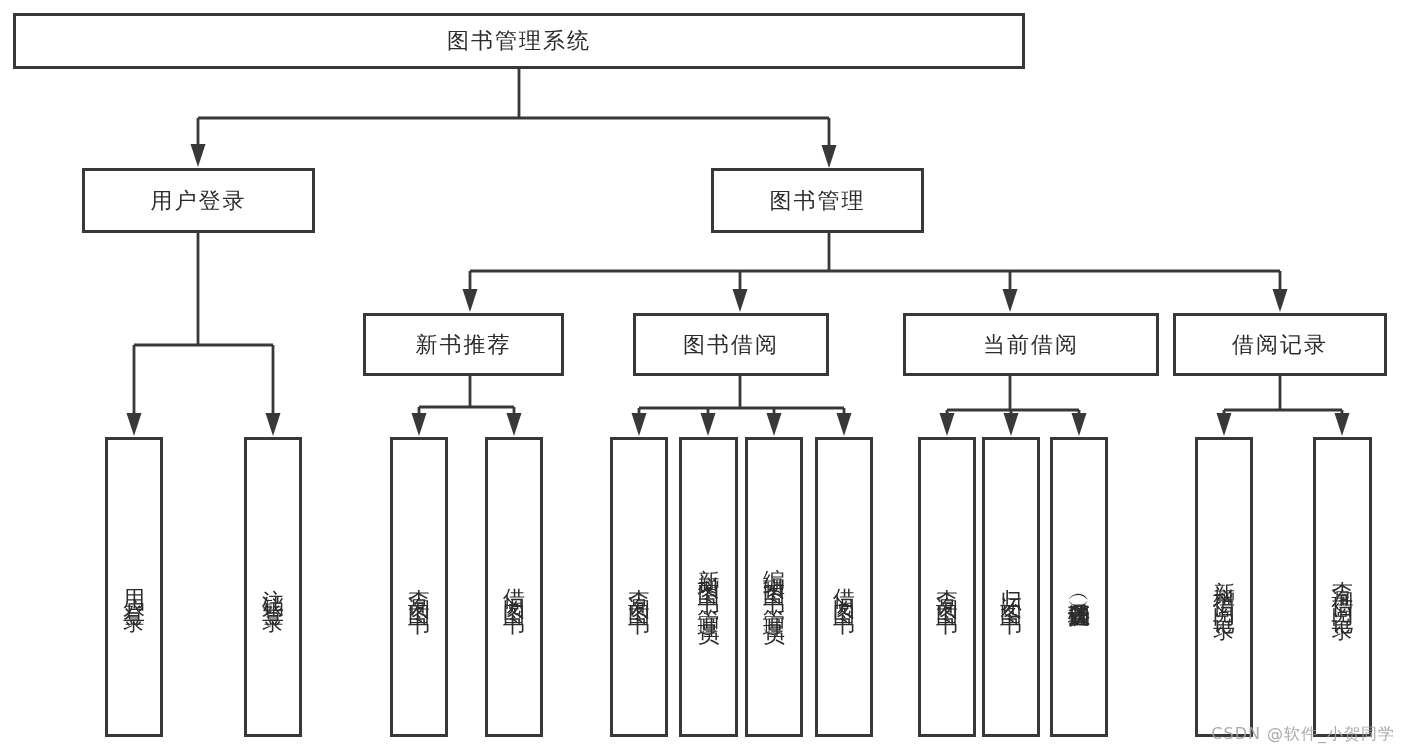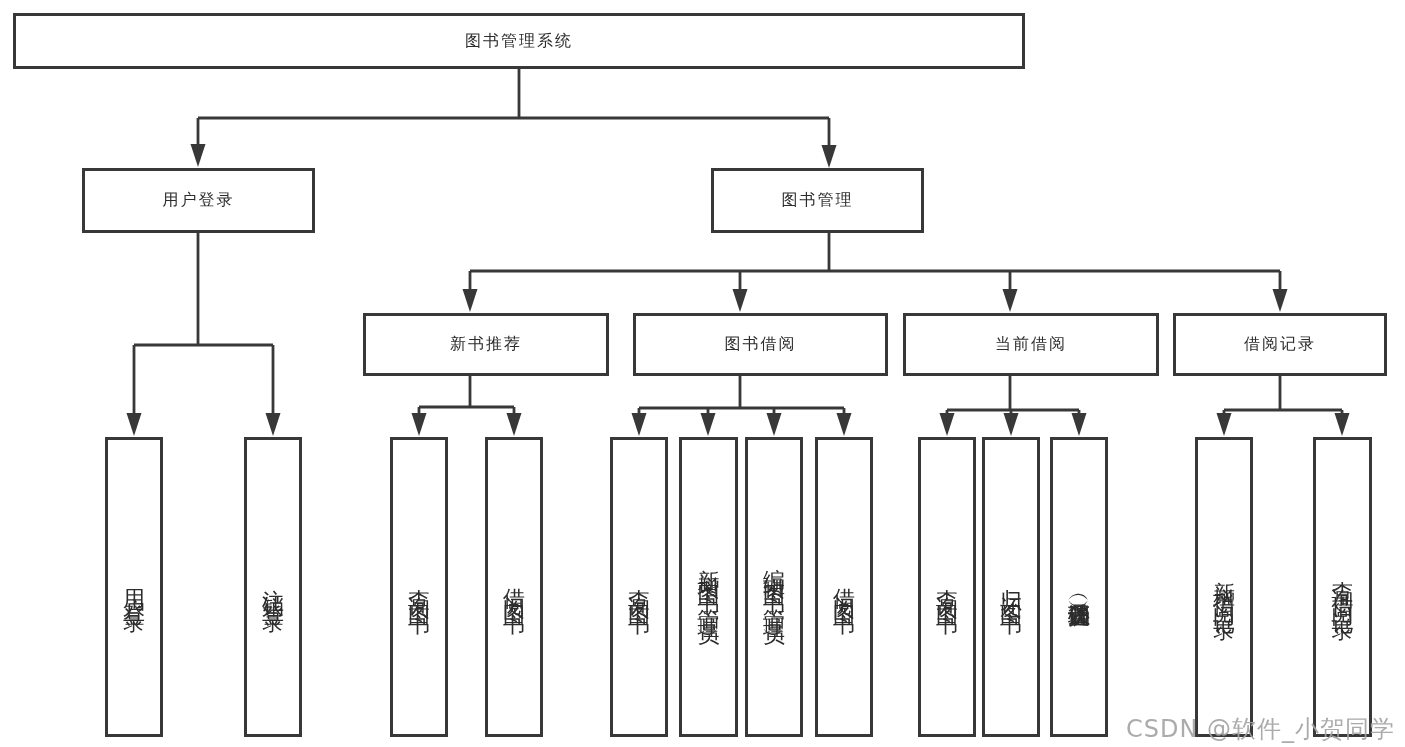--- a/index.html
+++ b/index.html
@@ -13,37 +13,37 @@
   .connectors{position:absolute;left:0;top:0;}
   .node{
     position:absolute;
     background:#ffffff;
     border:3px solid #383838;
     box-sizing:border-box;
     display:flex;align-items:center;justify-content:center;
     color:#2c2c2c;
   }
   .h-node span{
-    font-size:16px;
+    font-size:22px;
     letter-spacing:2px;
     white-space:nowrap;
     font-family:Liberation Serif, serif;
   }
   .v-node span{
     writing-mode:vertical-rl;
     text-orientation:mixed;
     font-size:22px;
     letter-spacing:8px;
     line-height:1;
   }
   .v-node.tight span{letter-spacing:0px;}
   .watermark{
     position:absolute;
     right:10px;bottom:2px;
-    font-size:24px;
+    font-size:16px;
     color:rgba(164,164,164,0.92);
     letter-spacing:1px;
     white-space:nowrap;
   }
 </style>
 </head>
 <body>
 
 <div class="canvas">
 
@@ -120,24 +120,24 @@
     <span>图书管理系统</span>
   </div>
 
   <div class="node h-node" style="left:82px;top:168px;width:233px;height:65px;">
     <span>用户登录</span>
   </div>
   <div class="node h-node" style="left:711px;top:168px;width:213px;height:65px;">
     <span>图书管理</span>
   </div>
 
-  <div class="node h-node" style="left:363px;top:313px;width:246px;height:63px;">
+  <div class="node h-node" style="left:363px;top:313px;width:201px;height:63px;">
     <span>新书推荐</span>
   </div>
-  <div class="node h-node" style="left:633px;top:313px;width:255px;height:63px;">
+  <div class="node h-node" style="left:633px;top:313px;width:196px;height:63px;">
     <span>图书借阅</span>
   </div>
   <div class="node h-node" style="left:903px;top:313px;width:256px;height:63px;">
     <span>当前借阅</span>
   </div>
   <div class="node h-node" style="left:1173px;top:313px;width:214px;height:63px;">
     <span>借阅记录</span>
   </div>
 
   <div class="node v-node" style="left:105px;top:437px;width:58px;height:300px;">

